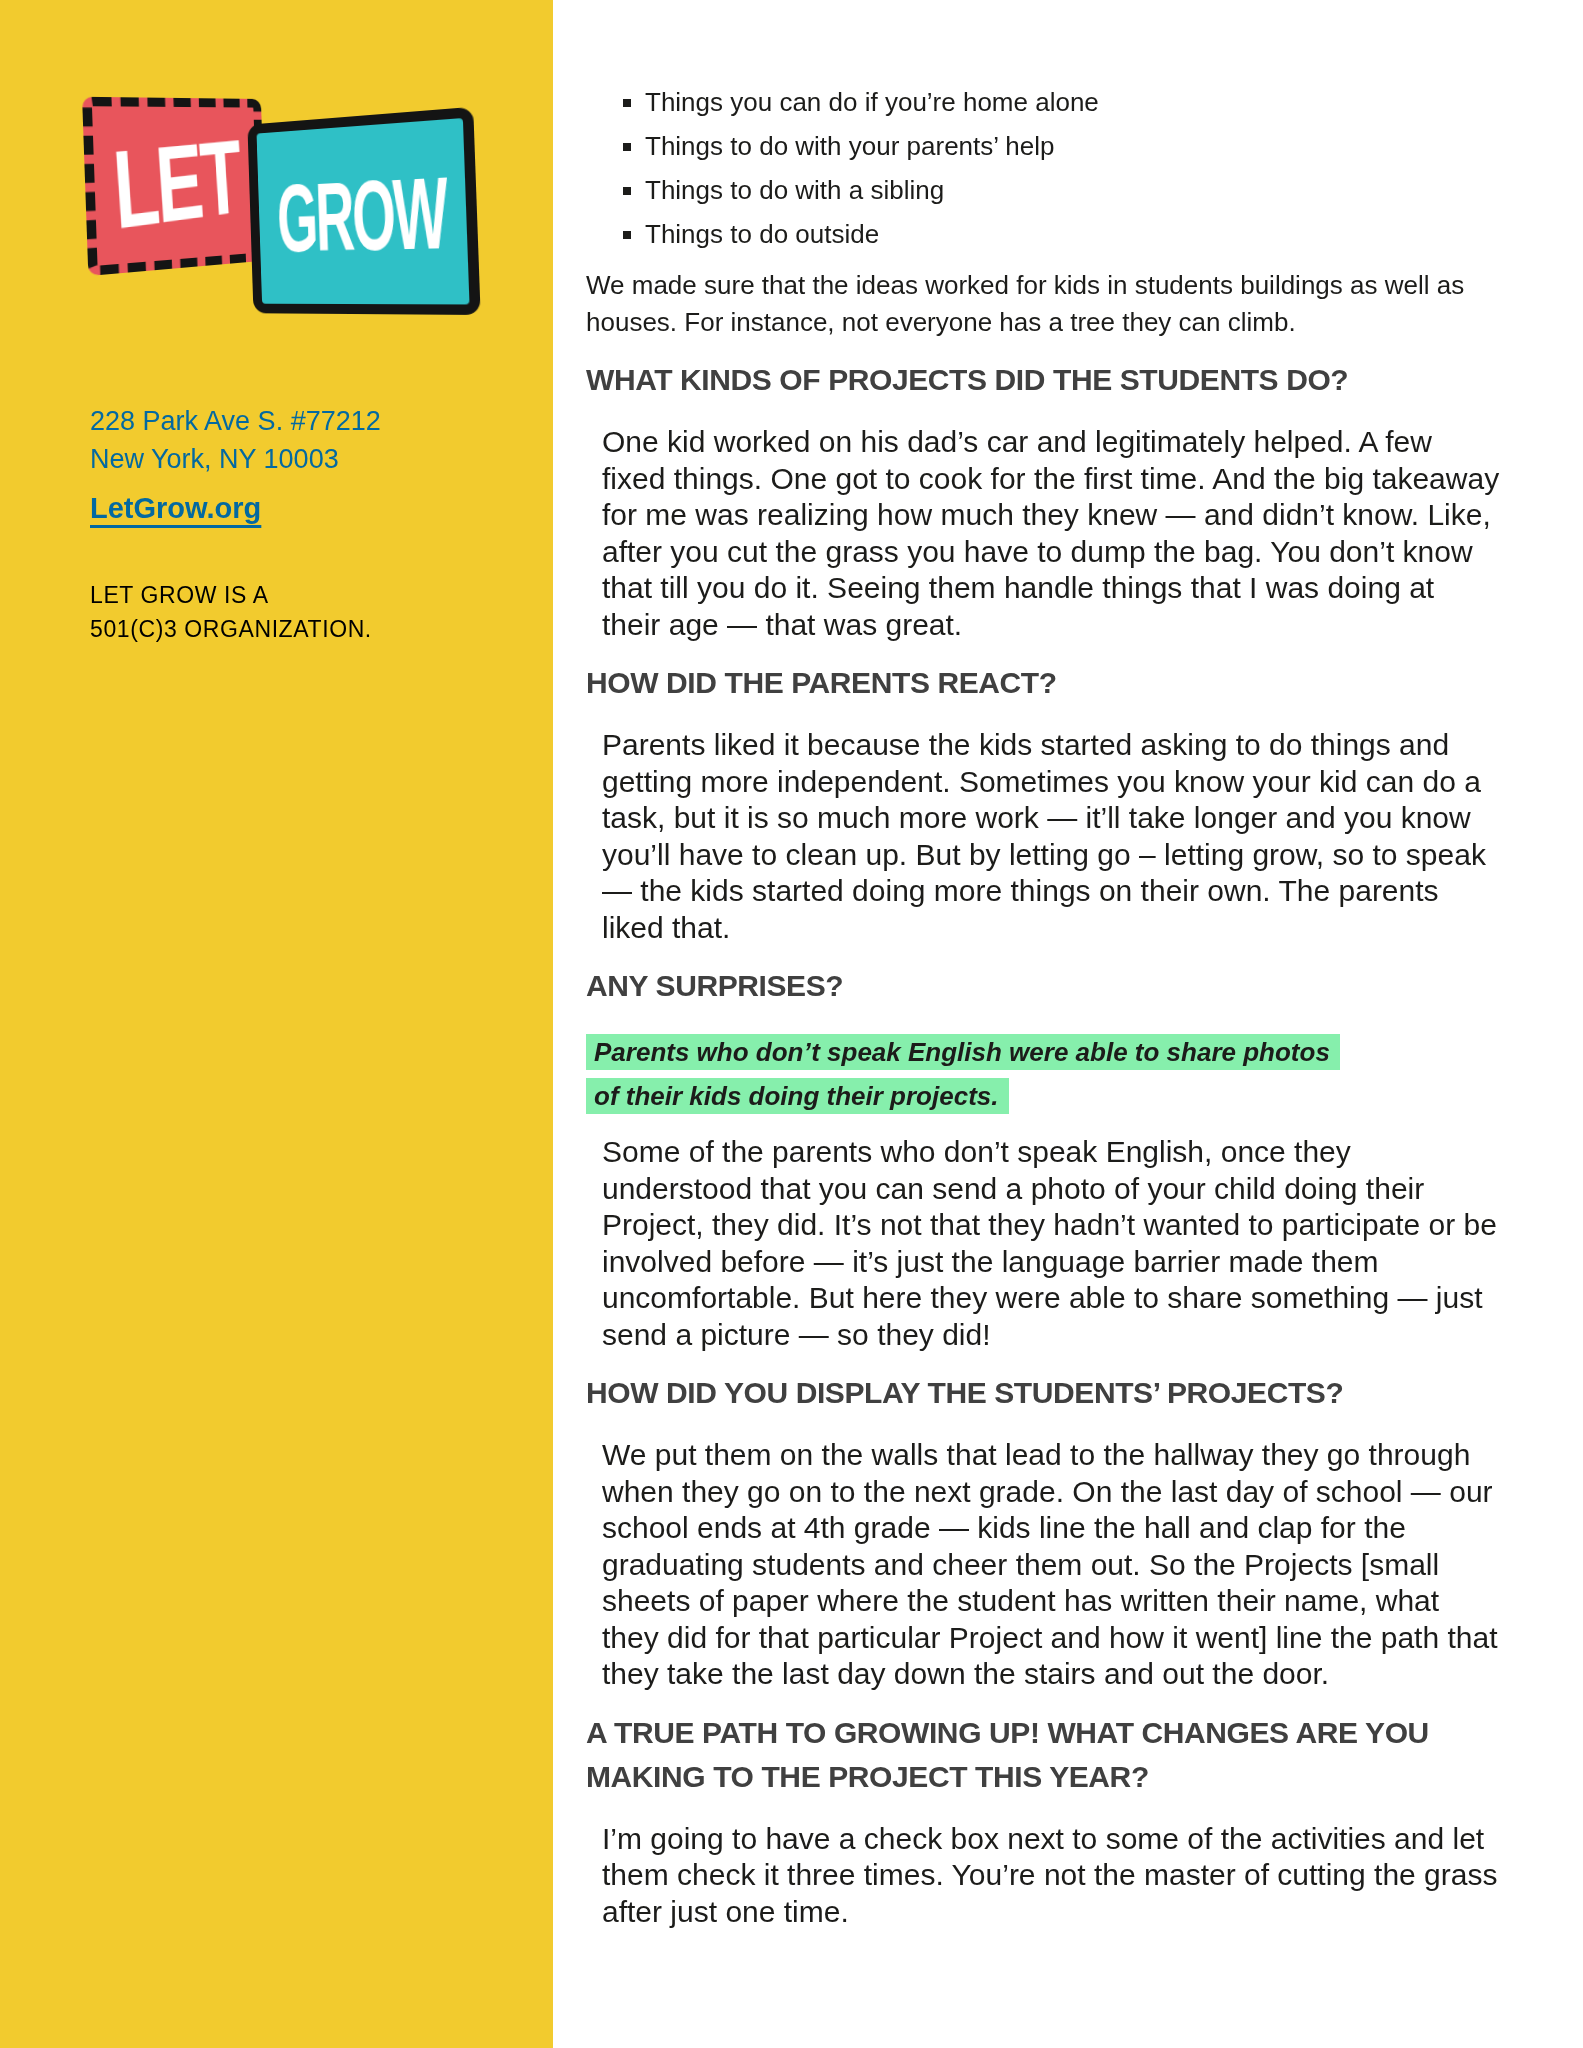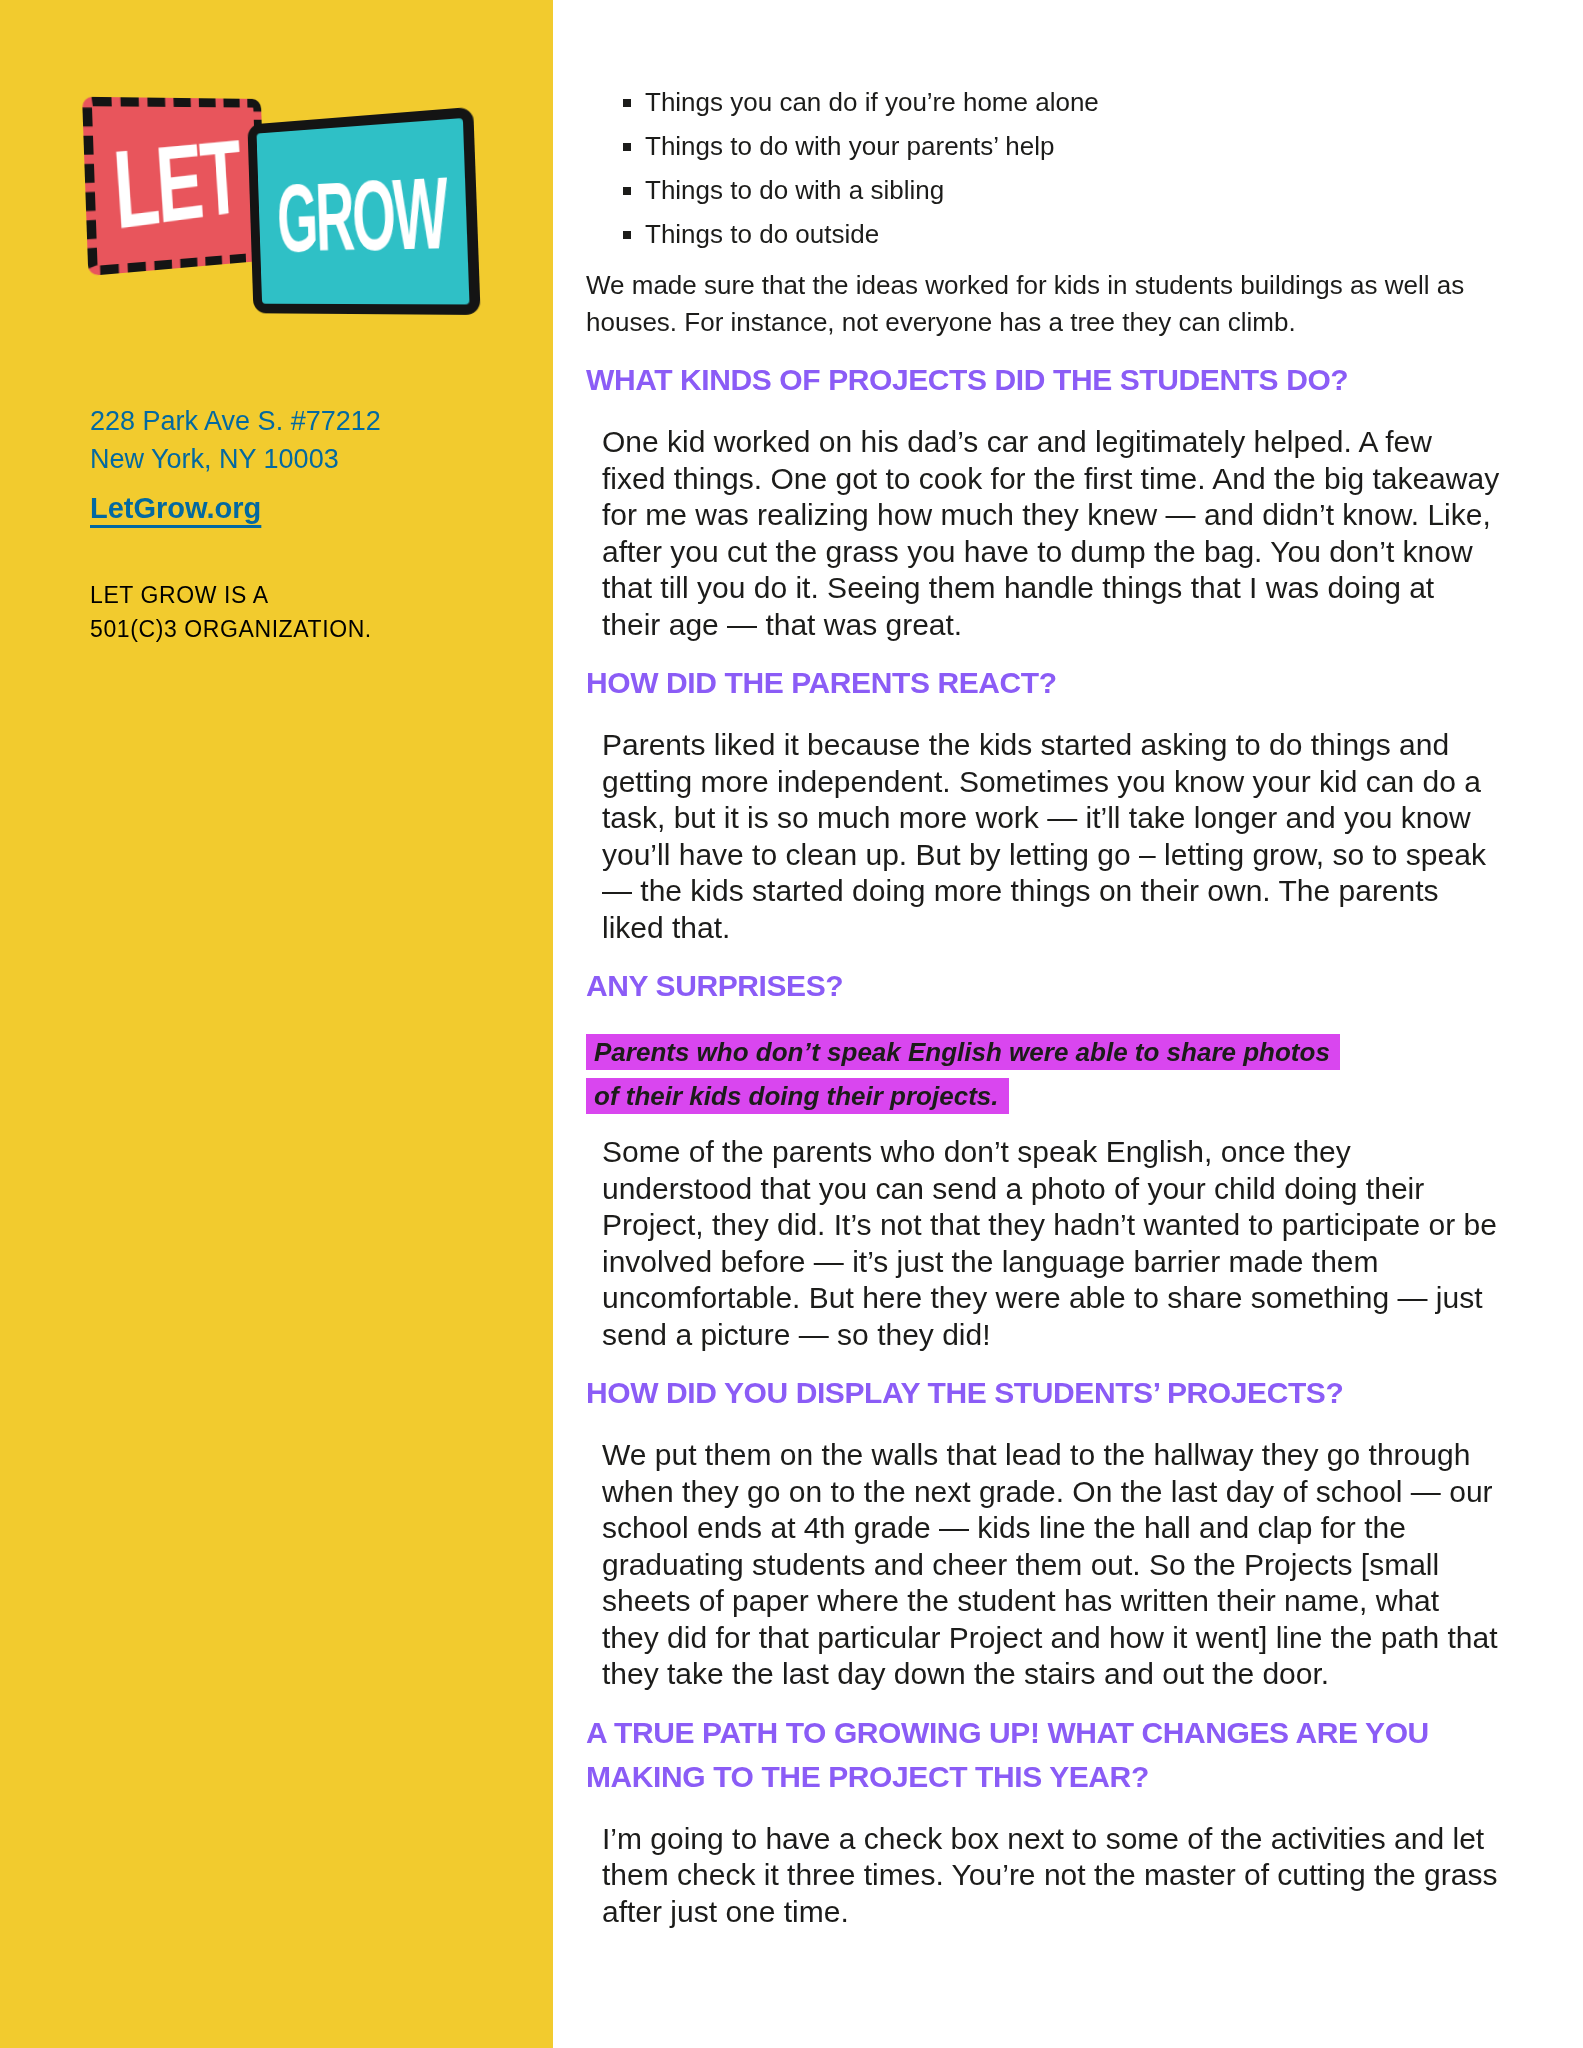--- a/index.html
+++ b/index.html
@@ -60,27 +60,27 @@
   }
   .bullet-list li::before {
     content:""; position:absolute; left:37px; top:13px;
     width:8px; height:8px; background:#1c1c1a;
   }
   .body-para {
     font-size:26px; line-height:36.5px; margin:16px 0 0 0;
   }
   section h2 {
     font-size:30px; line-height:44px; font-weight:bold;
-    color:#8b5cf6; letter-spacing:-0.4px;
+    color:#404040; letter-spacing:-0.4px;
     margin:18px 0 22px 0;
   }
   section p { font-size:30px; line-height:36.5px; margin:16px; }
   .highlight { margin:0 0 16px 0; max-width:762px; }
   .highlight span {
-    background:#d946ef;
+    background:#86efac;
     font-size:26px; line-height:44px; font-weight:bold; font-style:italic;
     padding:3px 10px 3px 8px;
     -webkit-box-decoration-break:clone; box-decoration-break:clone;
   }
 </style>
 </head>
 <body>
 
 <div class="page">
 

